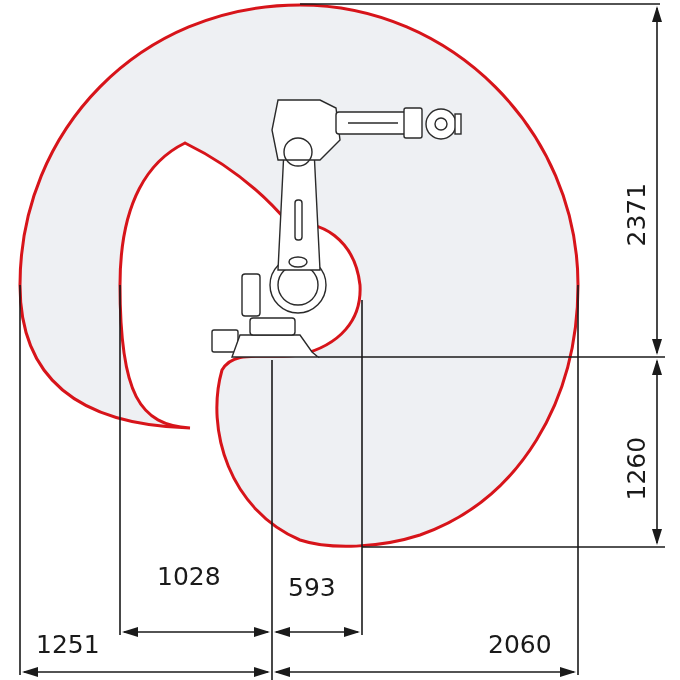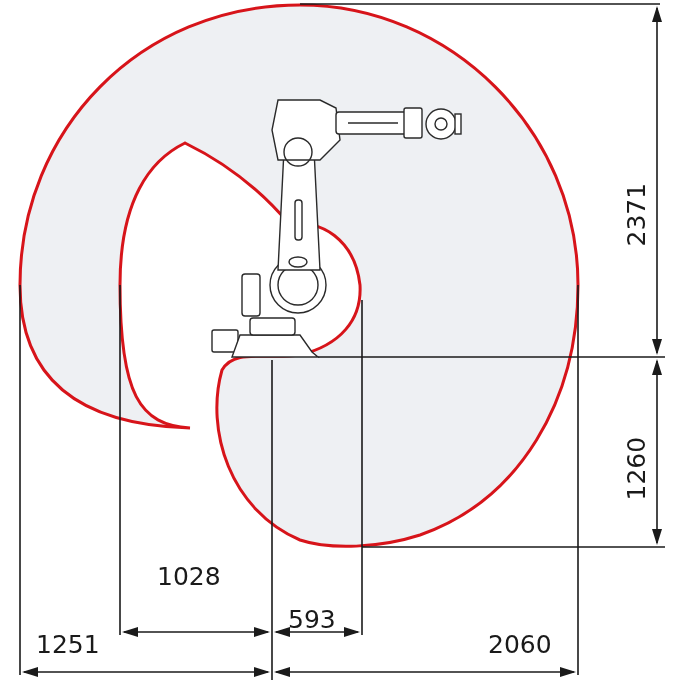--- a/index.html
+++ b/index.html
@@ -89,16 +89,16 @@
 
       <circle cx="441" cy="124" r="15"></circle>
       <circle cx="441" cy="124" r="6" fill="none"></circle>
       <rect x="455" y="114" width="6" height="20"></rect>
     </g>
   </svg>
 
   <div class="dim-label vlabel" style="left:606px; top:204px; width:60px; text-align:center;">2371</div>
   <div class="dim-label vlabel" style="left:606px; top:458px; width:60px; text-align:center;">1260</div>
   <div class="dim-label" style="left:157px; top:564px;">1028</div>
-  <div class="dim-label" style="left:288px; top:607px;">593</div>
+  <div class="dim-label" style="left:288px; top:575px;">593</div>
   <div class="dim-label" style="left:36px; top:632px;">1251</div>
   <div class="dim-label" style="left:488px; top:632px;">2060</div>
 </div>
 
 </body></html>

